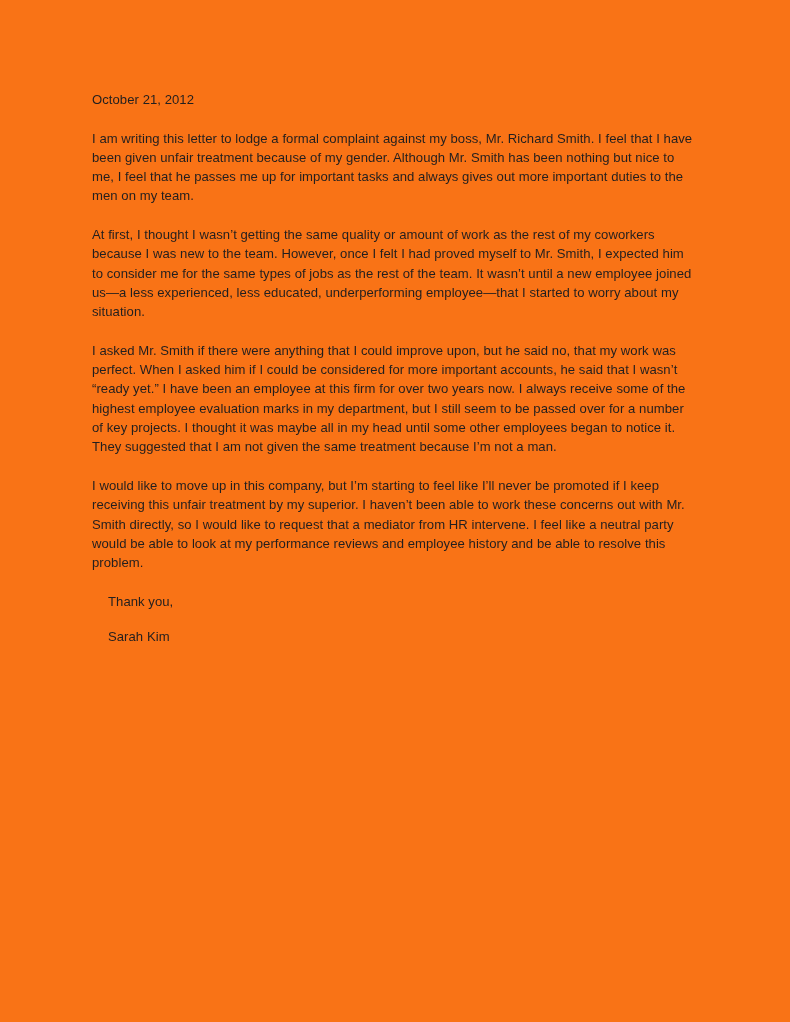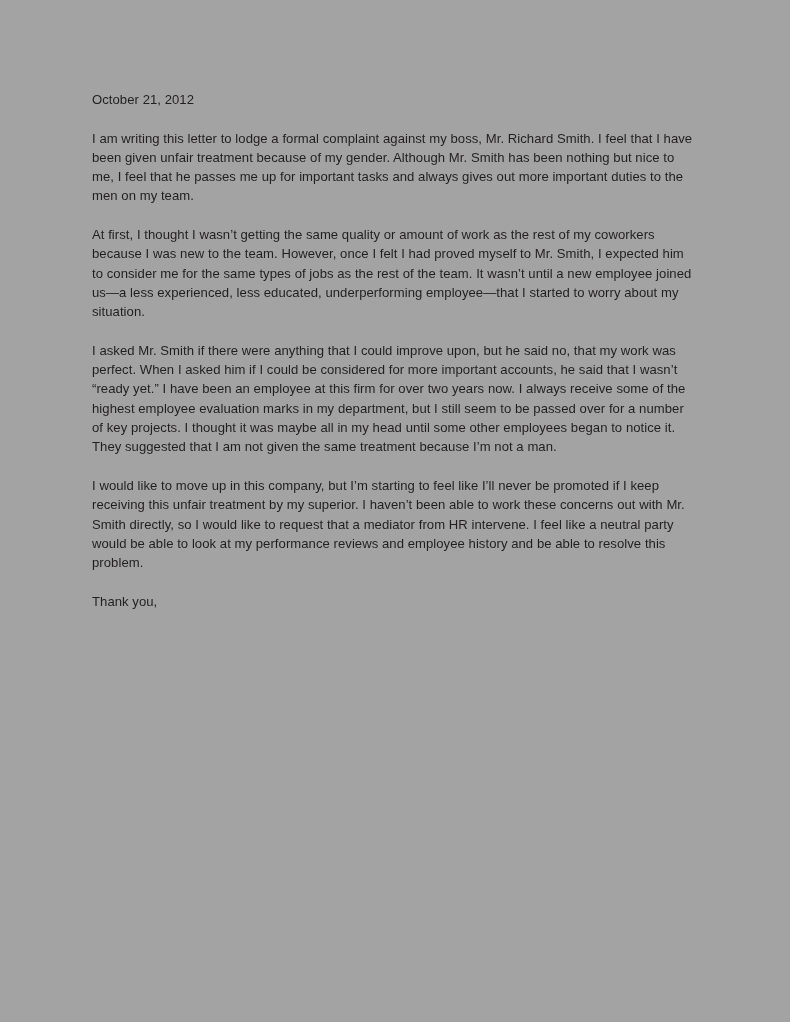--- a/index.html
+++ b/index.html
@@ -11,21 +11,21 @@
 
   body {
     font-family: "Liberation Sans", sans-serif;
   }
 
   .page {
     position: relative;
     width: 790px;
     height: 1022px;
     margin: 0 auto;
-    background: #a3a3a3;
+    background: #f97316;
     overflow: hidden;
   }
 
   .letter {
     position: absolute;
     left: 92px;
     top: 90px;
     width: 606px;
     color: #221f1f;
     font-size: 13.1px;
@@ -39,21 +39,21 @@
     margin: 0;
   }
 
   
   .letter .block + .block {
     margin-top: 19.3px;
   }
 
   
   .letter .sig-line {
-    margin: 0;
+    margin: 16px;
   }
 
   .date-line,
   .salutation-line,
   .para-line,
   .closing-line,
   .sig-line {
     display: block;
     white-space: pre-wrap;
   }
@@ -81,16 +81,17 @@
       <span class="para-line">I asked Mr. Smith if there were anything that I could improve upon, but he said no, that my work was perfect. When I asked him if I could be considered for more important accounts, he said that I wasn’t “ready yet.” I have been an employee at this firm for over two years now. I always receive some of the highest employee evaluation marks in my department, but I still seem to be passed over for a number of key projects. I thought it was maybe all in my head until some other employees began to notice it. They suggested that I am not given the same treatment because I’m not a man.</span>
     </div>
 
     <div class="block">
       <span class="para-line">I would like to move up in this company, but I’m starting to feel like I’ll never be promoted if I keep receiving this unfair treatment by my superior. I haven’t been able to work these concerns out with Mr. Smith directly, so I would like to request that a mediator from HR intervene. I feel like a neutral party would be able to look at my performance reviews and employee history and be able to resolve this problem.</span>
     </div>
 
 
     <div class="block">
       <span class="sig-line">Thank you,</span>
+      <span class="sig-line">Sarah Kim</span>
     </div>
 
   </article>
 </div>
 
 </body></html>

